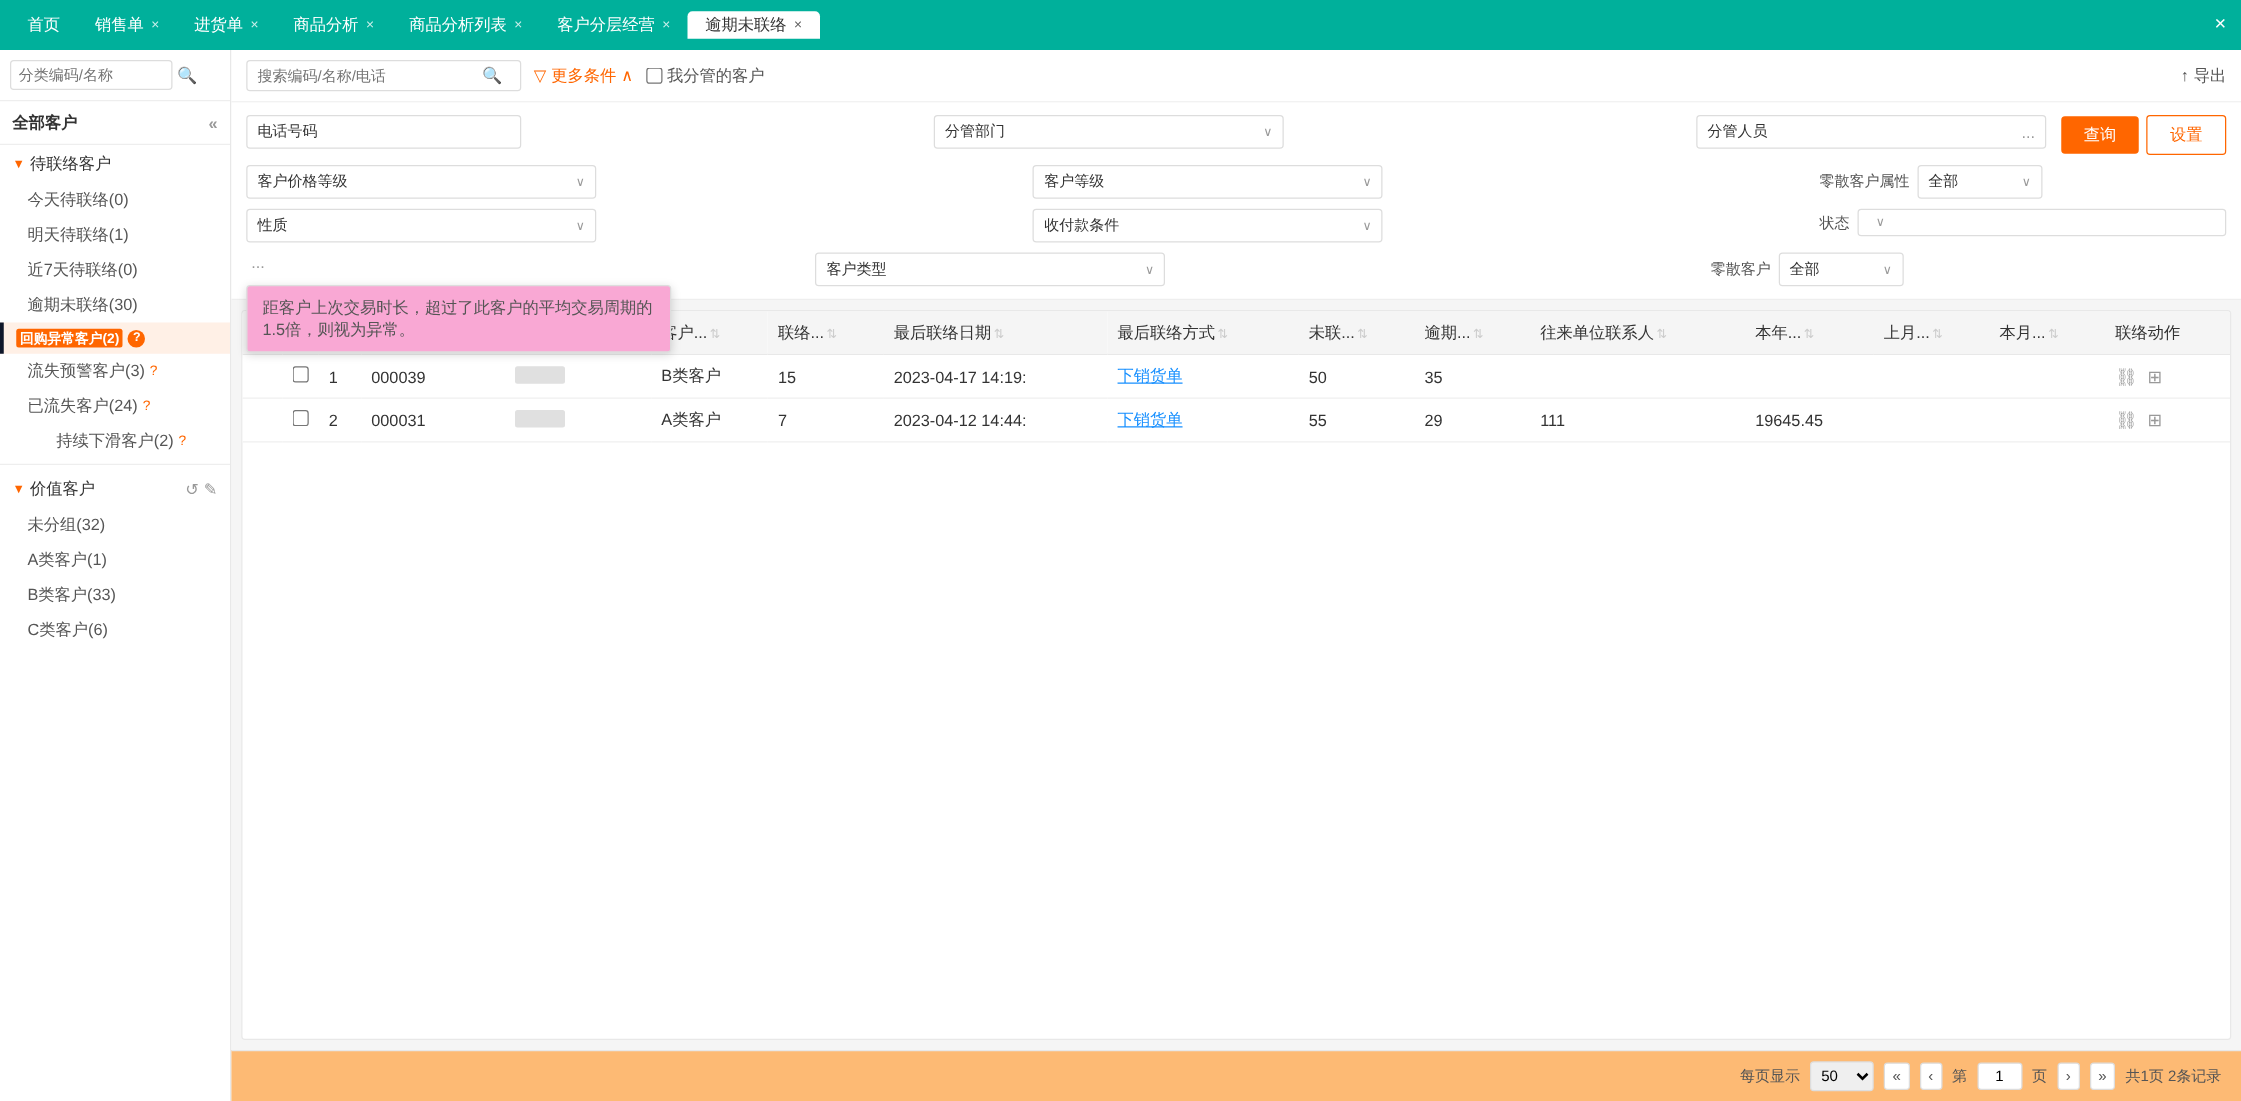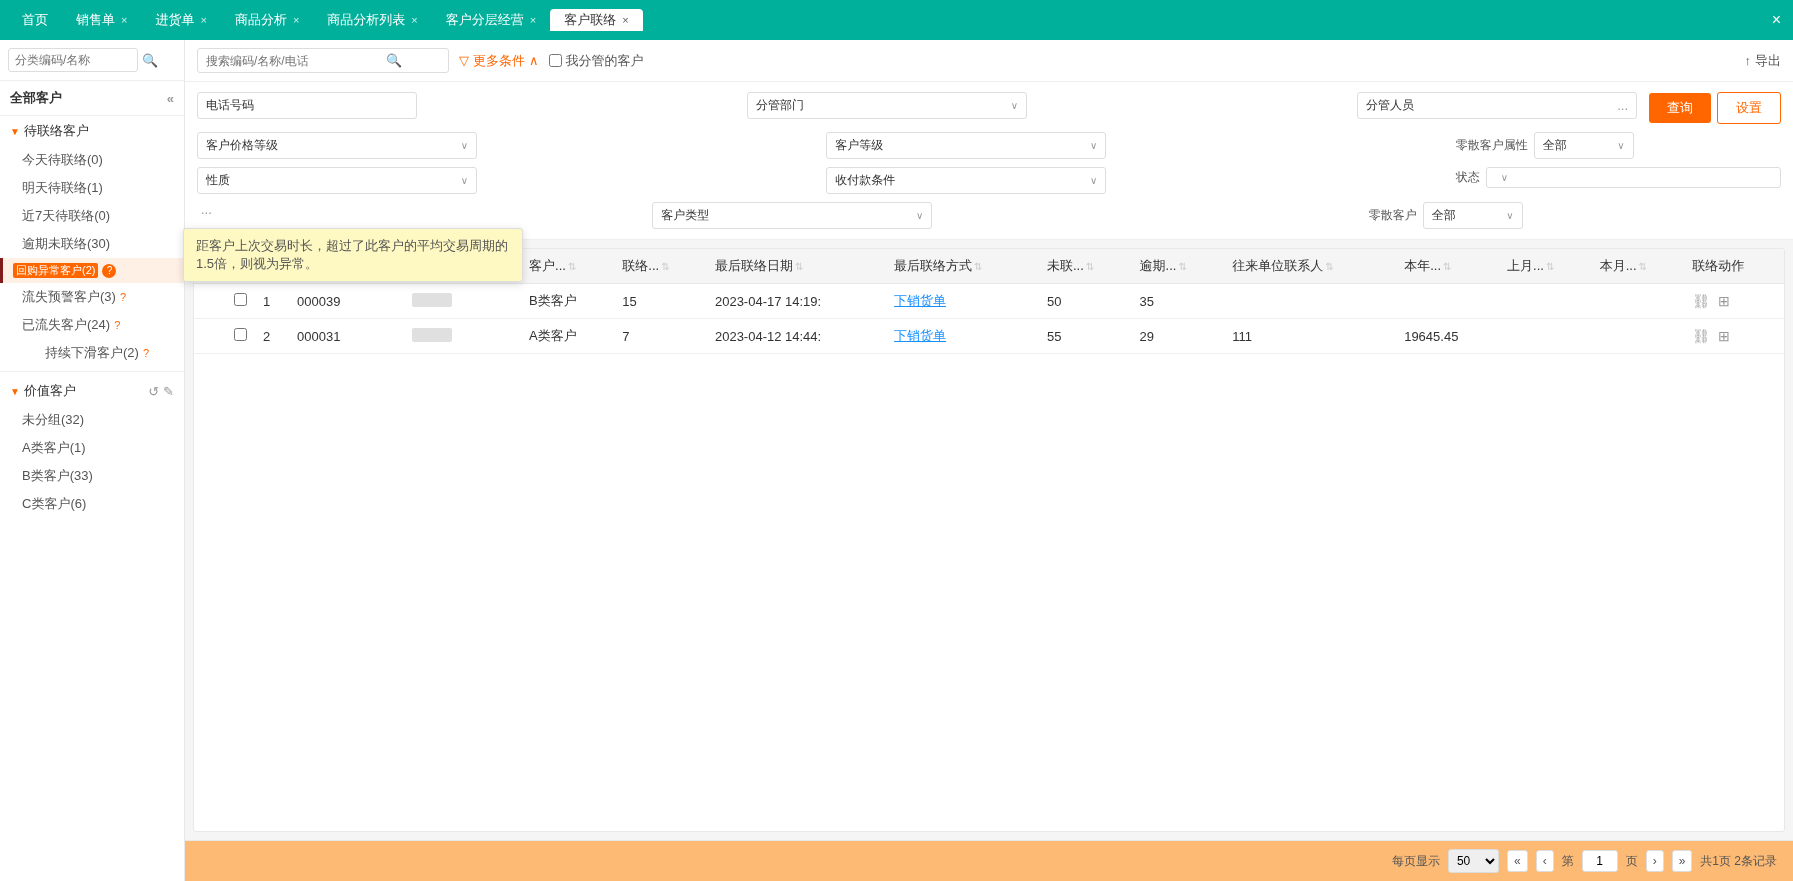--- a/index.html
+++ b/index.html
@@ -56,33 +56,33 @@
     .sidebar-group-title {
       display: flex; align-items: center;
       padding: 6px 10px; color: #333; cursor: pointer;
       font-size: 13px;
     }
     .sidebar-group-title .arrow { margin-right: 4px; font-size: 10px; color: #f60; }
     .sidebar-item {
       padding: 5px 10px 5px 22px;
       color: #555; cursor: pointer; font-size: 12px;
     }
-    .sidebar-item.active { background: #fff0e6; color: #f60; font-weight: normal; border-left: 3px solid #7f1d1d; }
+    .sidebar-item.active { background: #fff0e6; color: #f60; font-weight: bold; border-left: 3px solid #0f172a; }
     .sidebar-divider { height: 1px; background: #eee; margin: 4px 0; }
     .sidebar-value-group {
       display: flex; align-items: center;
       padding: 6px 10px; color: #333; cursor: pointer;
     }
     .sidebar-value-group .arrow { margin-right: 4px; font-size: 10px; color: #f60; }
     .sidebar-value-actions { display: flex; gap: 4px; margin-left: auto; }
 
     
     .tooltip-box {
-      position: absolute; left: 183px; top: 228px;
-      background: #fef9c3; border: 1px solid #ddd;
+      position: absolute; left: 197px; top: 228px;
+      background: #f9a8d4; border: 1px solid #ddd;
       padding: 8px 12px; font-size: 12px; color: #555;
       box-shadow: 0 2px 8px rgba(0,0,0,0.15);
       max-width: 340px; z-index: 100;
       border-radius: 3px;
     }
 
     
     .content-area {
       flex: 1; display: flex; flex-direction: column;
       background: #f5f5f5; overflow: hidden;
@@ -90,21 +90,21 @@
 
     
     .filter-bar {
       background: #fff; padding: 8px 12px;
       display: flex; align-items: center; gap: 10px;
       border-bottom: 1px solid #eee;
     }
     .filter-search-wrap {
       display: flex; align-items: center;
       border: 1px solid #ddd; border-radius: 3px;
-      padding: 4px 8px; width: 252px; background: #fff;
+      padding: 4px 8px; width: 220px; background: #fff;
     }
     .filter-search-wrap input {
       border: none; outline: none; font-size: 12px; width: 180px;
     }
     .filter-search-icon { color: #f60; cursor: pointer; }
     .filter-more-btn {
       display: flex; align-items: center; gap: 4px;
       color: #f60; cursor: pointer; font-size: 12px;
     }
     .filter-my-customer {
@@ -223,21 +223,21 @@
   </div>
   <div class="nav-item">
     <span>商品分析列表</span>
     <span class="close-x">×</span>
   </div>
   <div class="nav-item">
     <span>客户分层经营</span>
     <span class="close-x">×</span>
   </div>
   <div class="nav-item active">
-    <span>客户联络</span>
+    <span>逾期未联络</span>
     <span class="close-x">×</span>
   </div>
   <span class="nav-close-all">×</span>
 </div>
 
 <div class="main-layout">
 
   <div class="sidebar">
     <div class="sidebar-search">
       <input type="text" placeholder="分类编码/名称" style="">

